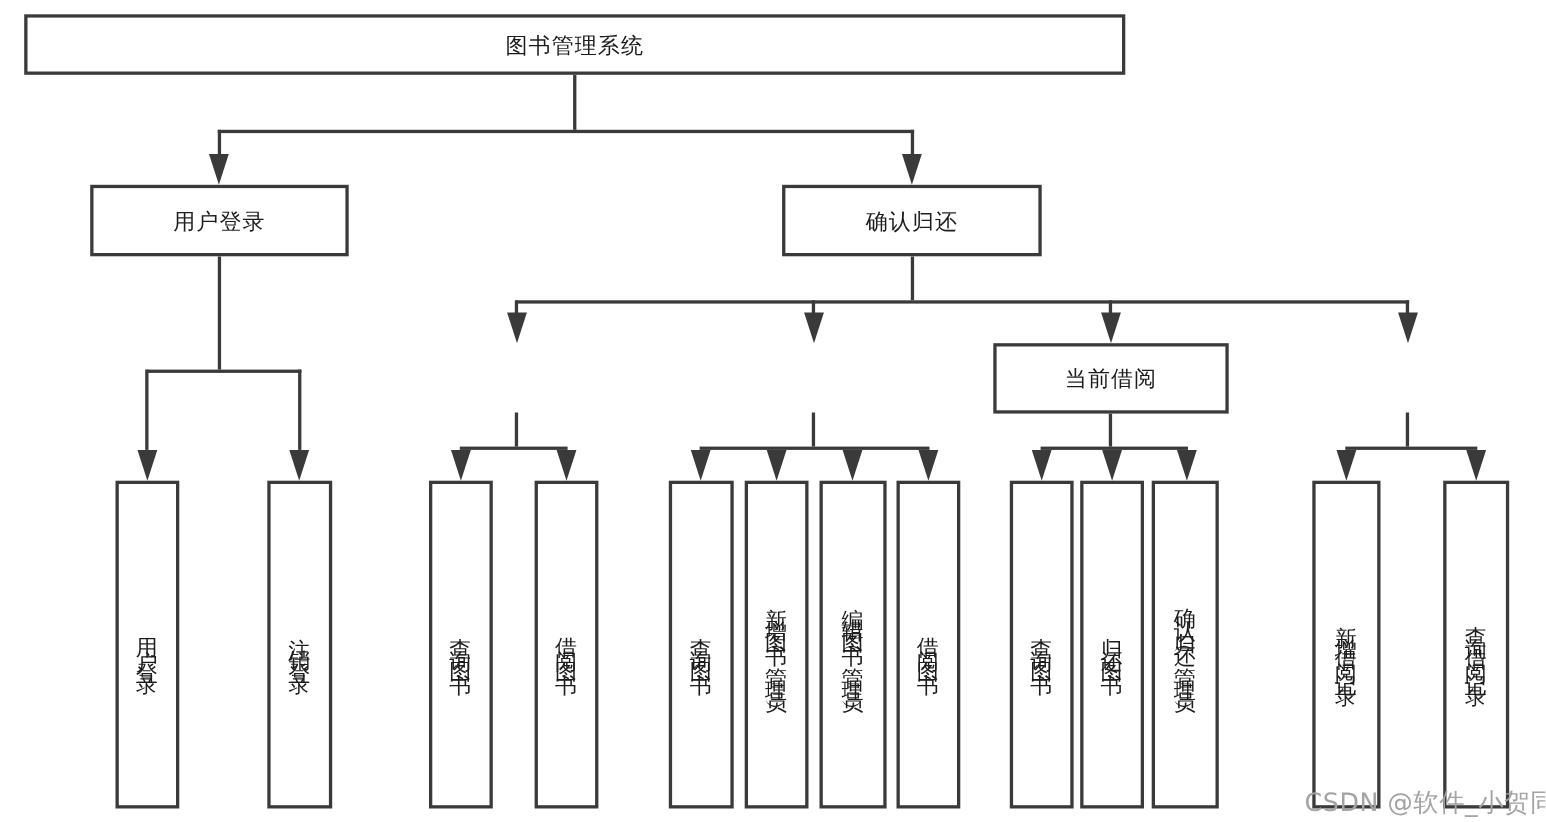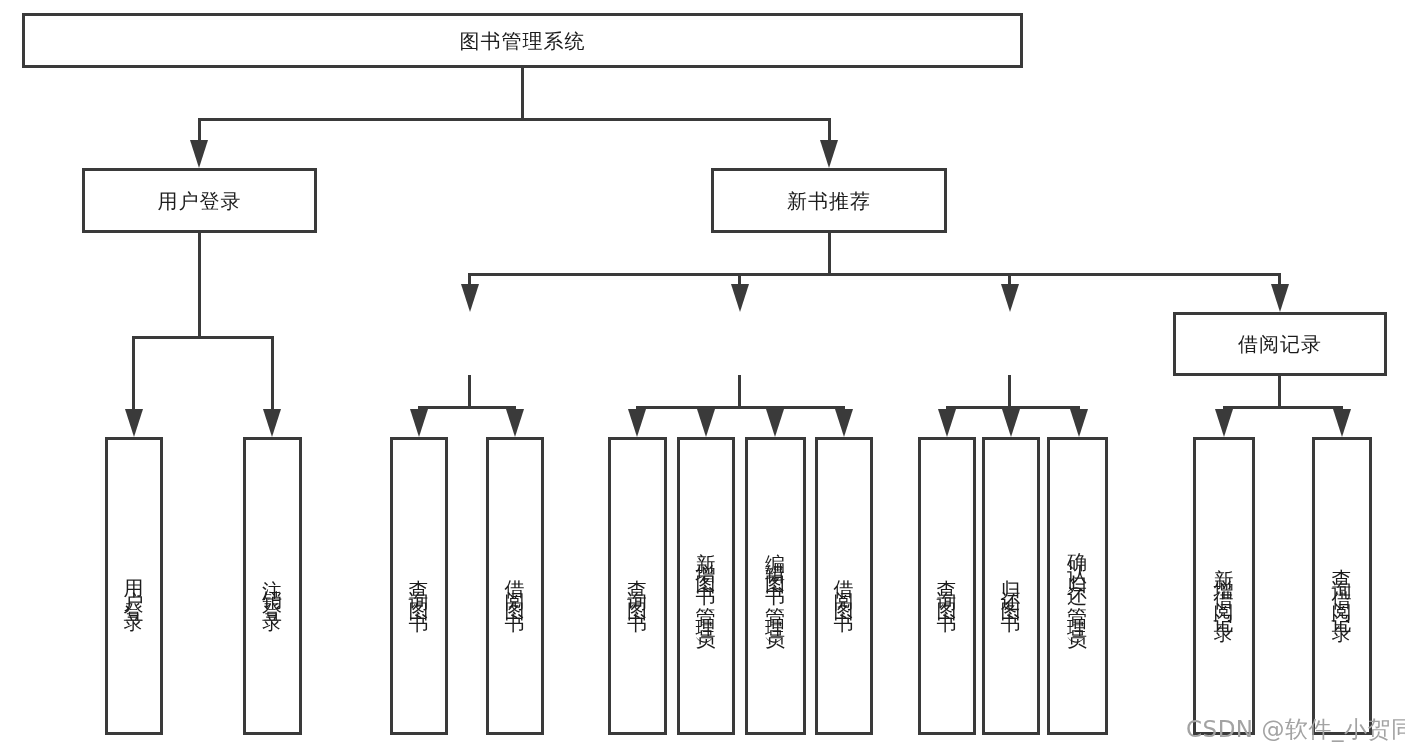--- a/index.html
+++ b/index.html
@@ -111,29 +111,29 @@
 
   <div class="node h-label" style="left:22px;top:13px;width:1001px;height:55px;">
     <span>图书管理系统</span>
   </div>
 
   <div class="node h-label" style="left:82px;top:168px;width:235px;height:65px;">
     <span>用户登录</span>
   </div>
 
   <div class="node h-label" style="left:711px;top:168px;width:236px;height:65px;">
-    <span>新书推荐</span>
+    <span>确认归还</span>
   </div>
 
 
 
+  <div class="node h-label" style="left:903px;top:312px;width:214px;height:64px;">
+    <span>当前借阅</span>
+  </div>
 
-  <div class="node h-label" style="left:1173px;top:312px;width:214px;height:64px;">
-    <span>借阅记录</span>
-  </div>
 
   <div class="node v-label" style="left:105px;top:437px;width:58px;height:298px;">
     <span>用户登录</span>
   </div>
 
   <div class="node v-label" style="left:243px;top:437px;width:59px;height:298px;">
     <span>注销登录</span>
   </div>
 
   <div class="node v-label" style="left:390px;top:437px;width:58px;height:298px;">

